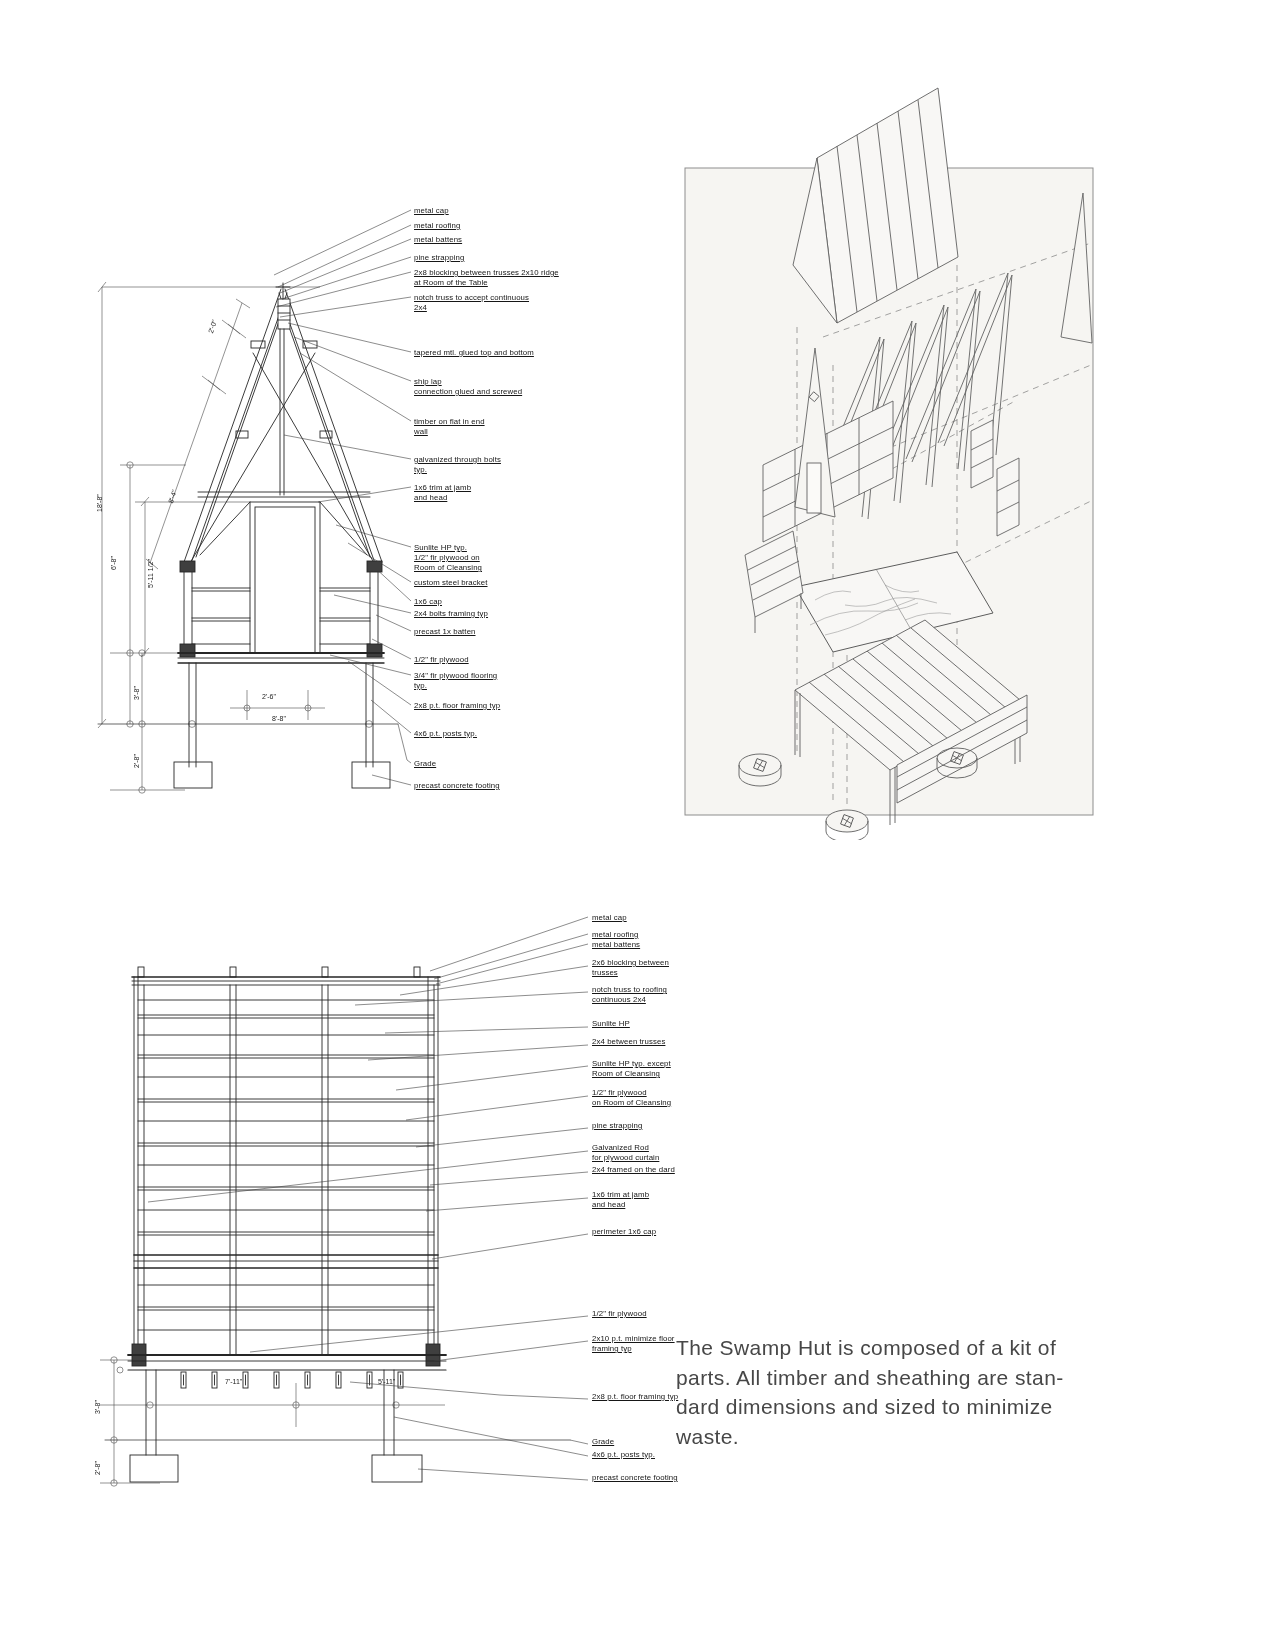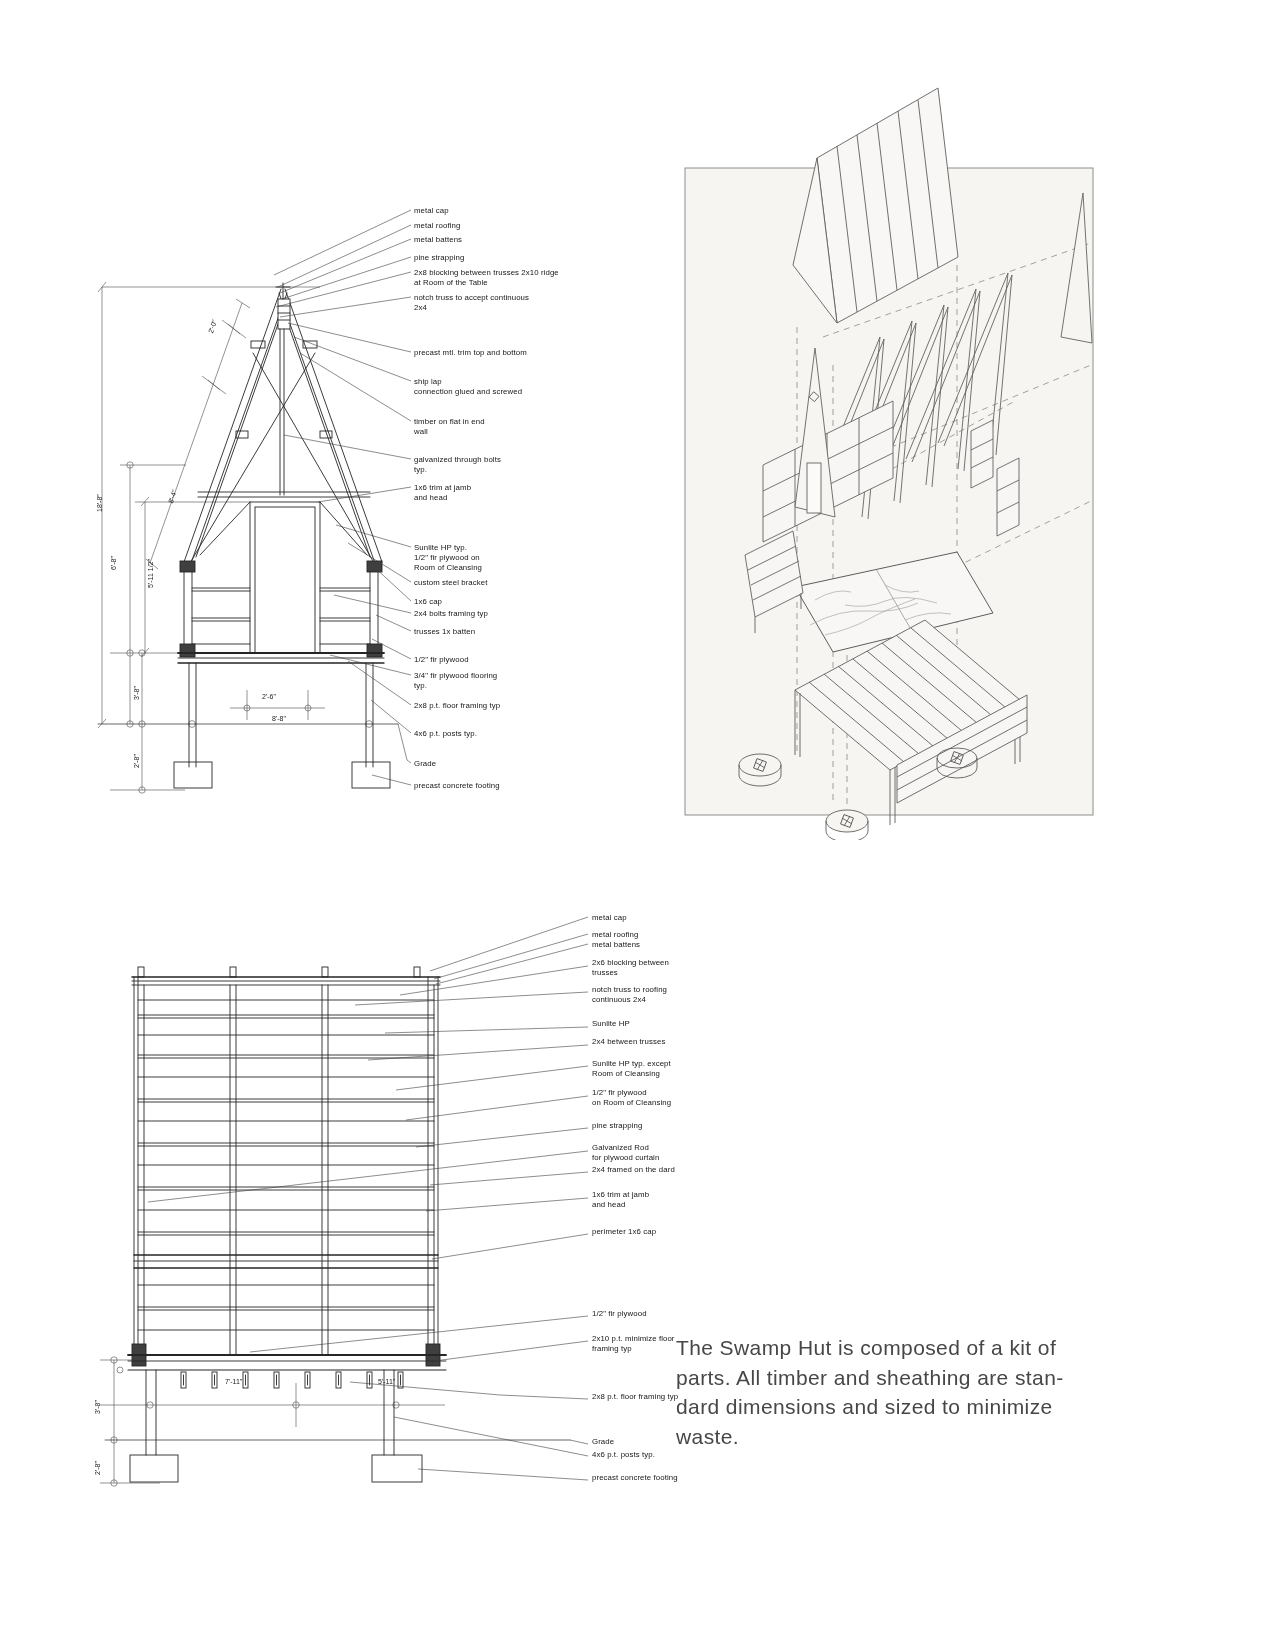--- a/index.html
+++ b/index.html
@@ -1,20 +1,20 @@
 <!DOCTYPE html>
 <html><head>
 <meta charset="utf-8">
 <style>
   html,body{margin:0;padding:0;background:#ffffff;}
   .page{position:relative;width:1275px;height:1650px;background:#ffffff;overflow:hidden;
         font-family:"Liberation Sans",sans-serif;color:#1c1c1c;}
   .drawing-svg{position:absolute;}
   .co{position:absolute;font-size:7.8px;line-height:10px;letter-spacing:.1px;color:#161616;
-      white-space:pre-line;width:150px;}
+      white-space:pre-line;width:150px;text-decoration:underline;}
   .dim{position:absolute;font-size:7px;color:#222;white-space:nowrap;}
   .dim.v{transform:rotate(-90deg);transform-origin:left top;}
   .dim.s{transform:rotate(-72deg);transform-origin:left top;}
   .caption{position:absolute;left:676px;top:1333px;width:400px;
            font-size:21px;line-height:29.5px;letter-spacing:.4px;color:#474747;
            white-space:pre-line;}
 </style>
 </head>
 <body>
 
@@ -445,36 +445,36 @@
   </svg>
 
   <div class="co" style="left:414px;top:206px">metal cap</div>
   <div class="co" style="left:414px;top:221px">metal roofing</div>
   <div class="co" style="left:414px;top:235px">metal battens</div>
   <div class="co" style="left:414px;top:253px">pine strapping</div>
   <div class="co" style="left:414px;top:268px">2x8 blocking between trusses 2x10 ridge
 at Room of the Table</div>
   <div class="co" style="left:414px;top:293px">notch truss to accept continuous
 2x4</div>
-  <div class="co" style="left:414px;top:348px">precast mtl. trim top and bottom</div>
+  <div class="co" style="left:414px;top:348px">tapered mtl. glued top and bottom</div>
   <div class="co" style="left:414px;top:377px">ship lap
 connection glued and screwed</div>
   <div class="co" style="left:414px;top:417px">timber on flat  in end
 wall</div>
   <div class="co" style="left:414px;top:455px">galvanized through bolts
 typ.</div>
   <div class="co" style="left:414px;top:483px">1x6 trim at jamb
 and head</div>
   <div class="co" style="left:414px;top:543px">Sunlite HP typ.
 1/2" fir plywood on
 Room of Cleansing</div>
   <div class="co" style="left:414px;top:578px">custom steel bracket</div>
   <div class="co" style="left:414px;top:597px">1x6 cap</div>
   <div class="co" style="left:414px;top:609px">2x4 bolts framing typ</div>
-  <div class="co" style="left:414px;top:627px">trusses 1x batten</div>
+  <div class="co" style="left:414px;top:627px">precast 1x batten</div>
   <div class="co" style="left:414px;top:655px">1/2" fir plywood</div>
   <div class="co" style="left:414px;top:671px">3/4" fir plywood flooring
 typ.</div>
   <div class="co" style="left:414px;top:701px">2x8 p.t. floor framing typ</div>
   <div class="co" style="left:414px;top:729px">4x6 p.t. posts typ.</div>
   <div class="co" style="left:414px;top:759px">Grade</div>
   <div class="co" style="left:414px;top:781px">precast concrete footing</div>
 
   <div class="dim v" style="left:96px;top:512px">18'-8"</div>
   <div class="dim s" style="left:207px;top:332px">2'-0"</div>

